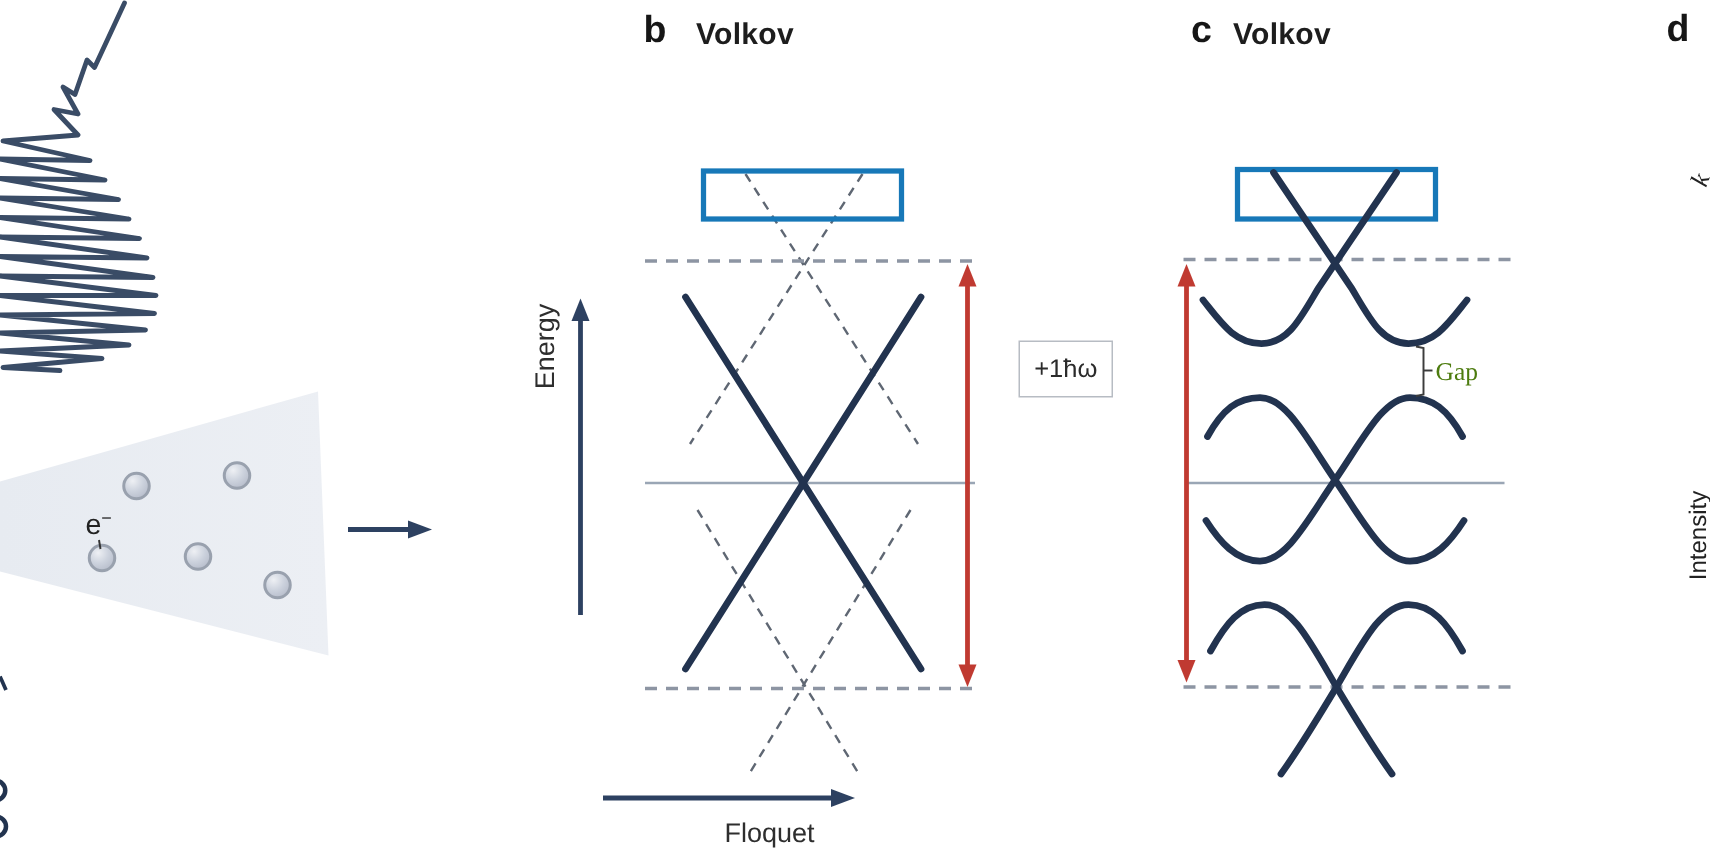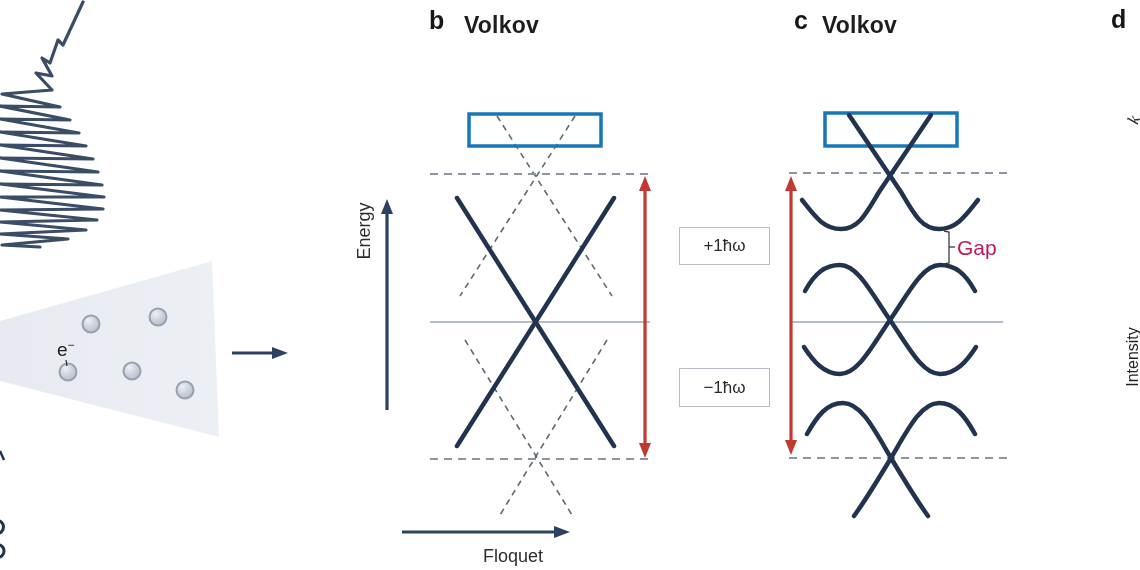--- a/index.html
+++ b/index.html
@@ -1,28 +1,28 @@
 <!DOCTYPE html>
 <html><head>
 <meta charset="utf-8">
 <style>
   html,body{margin:0;padding:0;background:#fff;}
   #fig{position:relative;width:1140px;height:570px;background:#ffffff;overflow:hidden;
        font-family:"Liberation Sans",sans-serif;color:#1f1f1f;}
   #fig svg{position:absolute;left:0;top:0;}
   .txt{position:absolute;white-space:nowrap;}
   .panel-letter{font-weight:bold;font-size:25px;color:#161616;}
-  .panel-title{font-weight:bold;font-size:23px;color:#1d1d1d;letter-spacing:.2px;}
+  .panel-title{font-weight:bold;font-size:20px;color:#1d1d1d;letter-spacing:.2px;}
   .axis-label{font-size:18px;color:#2e2e2e;}
   .rot{transform:translate(-50%,-50%) rotate(-90deg);}
   .ctr{transform:translate(-50%,-50%);}
-  .sideband-box{position:absolute;width:91px;box-sizing:border-box;border:1.5px solid #b7bcc3;
+  .sideband-box{position:absolute;width:63px;box-sizing:border-box;border:1.5px solid #b7bcc3;
        background:#fff;display:flex;align-items:center;justify-content:center;
        font-size:17px;color:#2b2b2b;}
-  .gap-label{font-size:21px;color:#be185d;transform:translateY(-50%);}
+  .gap-label{font-size:17px;color:#4d7c0f;transform:translateY(-50%);font-family:Liberation Serif, serif;}
   .e-label{font-size:19px;color:#222;}
   .e-label sup{font-size:12px;}
   .k-label{font-family:"Liberation Serif",serif;font-style:italic;font-size:17px;color:#222;
        transform:translate(-50%,-50%) rotate(-70deg);}
   .intensity-label{font-size:16px;color:#222;}
 </style>
 </head>
 <body>
 
 <div id="fig">
@@ -128,21 +128,20 @@
 
   <div class="txt panel-letter" style="left:794px;top:6px;">c</div>
   <div class="txt panel-title" style="left:822px;top:12px;">Volkov</div>
 
   <div class="txt panel-letter" style="left:1111px;top:5px;">d</div>
 
   <div class="txt axis-label rot" style="left:364px;top:231px;">Energy</div>
   <div class="txt axis-label ctr" style="left:513px;top:556px;">Floquet</div>
 
   <div class="sideband-box" style="left:679px;top:227px;height:38px;">+1ħω</div>
-  <div class="sideband-box" style="left:679px;top:368px;height:39px;">−1ħω</div>
 
   <div class="txt gap-label" style="left:957px;top:248px;">Gap</div>
 
   <div class="txt e-label" style="left:57px;top:338px;"><span>e</span><sup>−</sup></div>
 
   <div class="txt k-label" style="left:1134px;top:120px;">k</div>
   <div class="txt intensity-label rot" style="left:1133px;top:357px;">Intensity</div>
 
 </div>
 

